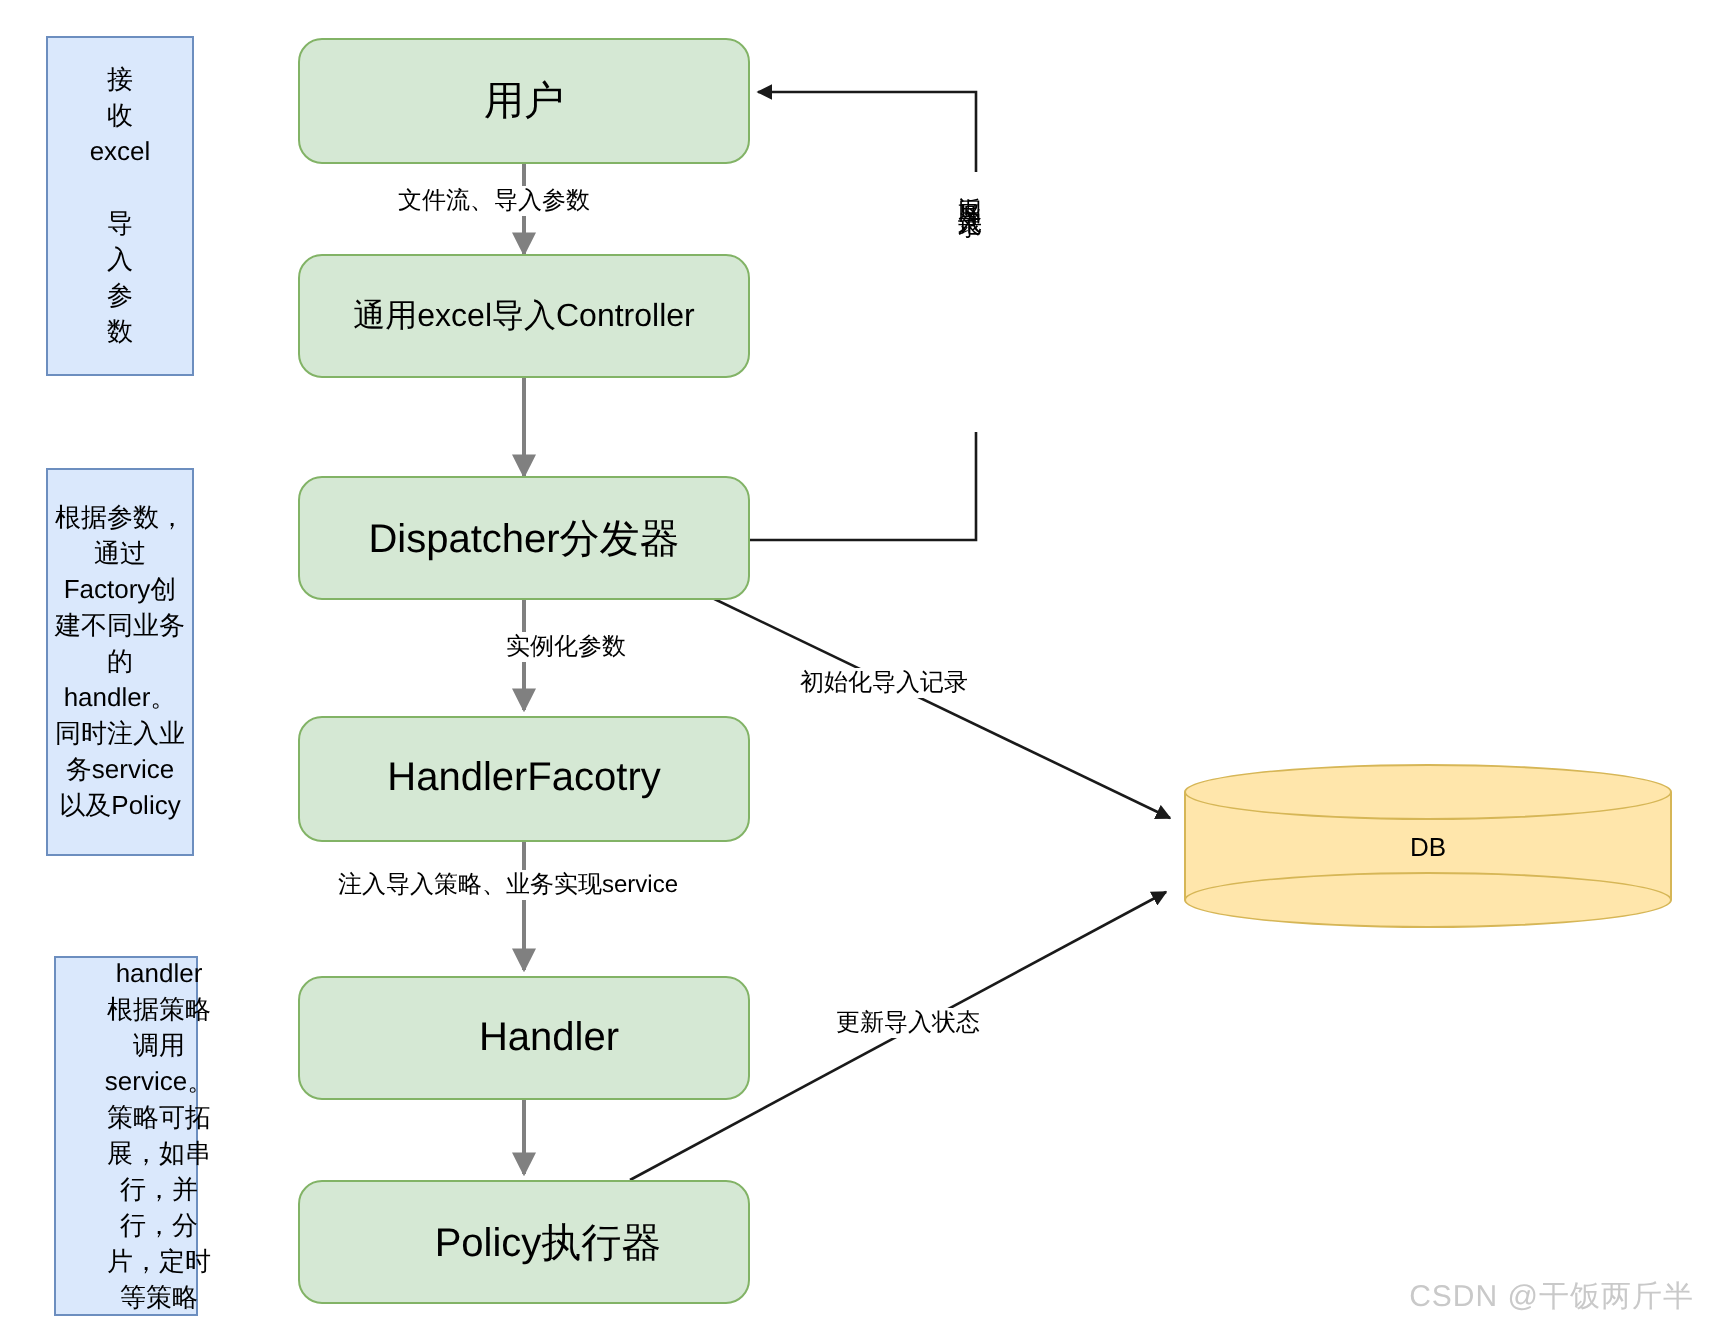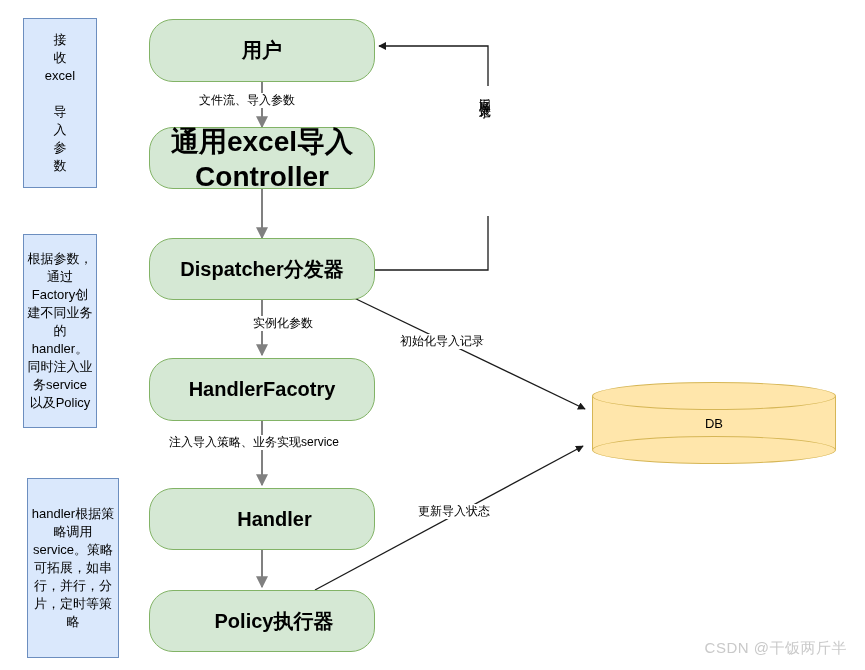--- a/index.html
+++ b/index.html
@@ -44,28 +44,27 @@
     padding: 2px 3px;
     white-space: pre-line;
   }
 
   
   .node {
     position: absolute;
     box-sizing: border-box;
     background: #d5e8d4;
     border: 1px solid #82b366;
-    border-radius: 24px;
+    border-radius: 12px;
     display: flex;
     align-items: center;
     justify-content: center;
     text-align: center;
     font-size: 20px;
     color: #000;
-    font-weight: bold;
   }
 
   
   .db {
     position: absolute;
     box-sizing: border-box;
     text-align: right;
   }
   .db .body {
     position: absolute;
@@ -177,25 +176,25 @@
 收
 excel
 
 导
 入
 参
 数</div>
 
   <div class="note" style="left:23px; top:234px; width:74px; height:194px; white-space:normal;text-align:center;">根据参数，通过Factory创建不同业务的handler。同时注入业务service以及Policy</div>
 
-  <div class="note" style="left:27px; top:478px; width:92px; height:180px; white-space:normal;">handler根据策略调用service。策略可拓展，如串行，并行，分片，定时等策略</div>
+  <div class="note" style="left:27px; top:478px; width:72px; height:180px; white-space:normal;padding-left:36px;">handler根据策略调用service。策略可拓展，如串行，并行，分片，定时等策略</div>
 
   <div class="node" style="left:149px; top:19px; width:226px; height:63px;">用户</div>
 
-  <div class="node" style="left:149px; top:127px; width:226px; height:62px; font-size:28px;">通用excel导入Controller</div>
+  <div class="node" style="left:149px; top:127px; width:226px; height:62px; font-size:16px;">通用excel导入Controller</div>
 
   <div class="node" style="left:149px; top:238px; width:226px; height:62px;">Dispatcher分发器</div>
 
   <div class="node" style="left:149px; top:358px; width:226px; height:63px;text-align:right;">HandlerFacotry</div>
 
   <div class="node" style="left:149px; top:488px; width:226px; height:62px;padding-left:25px;">Handler</div>
 
   <div class="node" style="left:149px; top:590px; width:226px; height:62px;padding-left:24px;">Policy执行器</div>
 
   <div class="db" style="left:592px; top:382px; width:244px; height:82px;">

